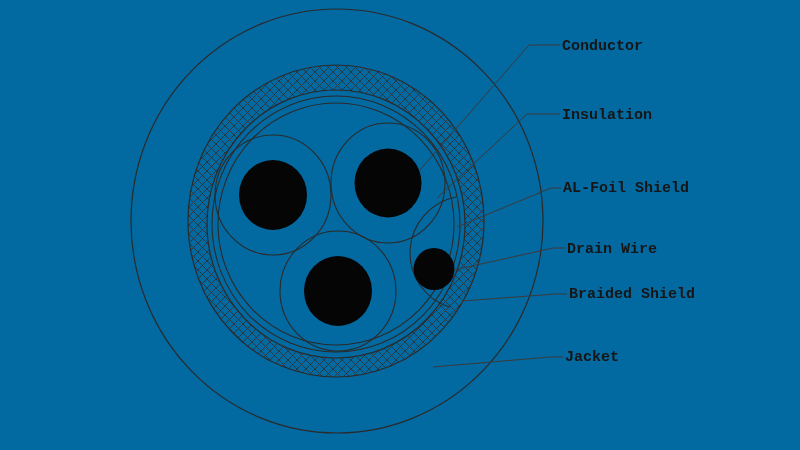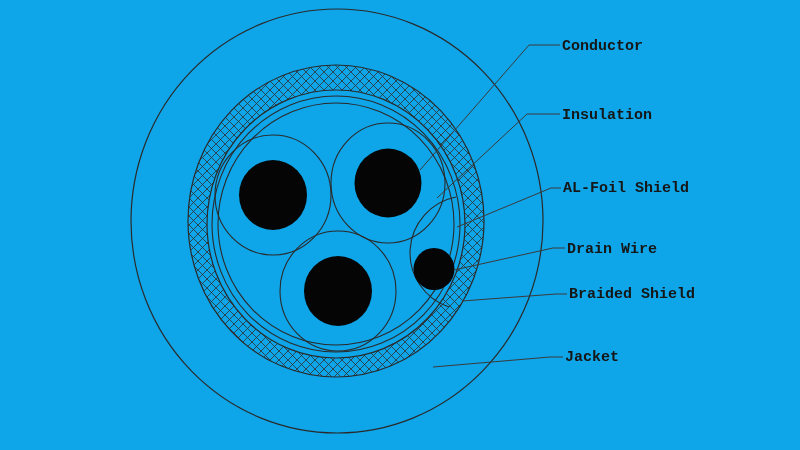--- a/index.html
+++ b/index.html
@@ -4,21 +4,21 @@
 <style>
   html, body {
     margin: 0;
     padding: 0;
     background: #ffffff;
   }
   .stage {
     position: relative;
     width: 800px;
     height: 450px;
-    background: #0ea5e9;
+    background: #0369a1;
     overflow: hidden;
   }
   svg { display: block; }
   .label-text {
     font-family: "Liberation Mono", "DejaVu Sans Mono", monospace;
     font-size: 15px;
     font-weight: 700;
     fill: #161616;
     letter-spacing: 0px;
   }

